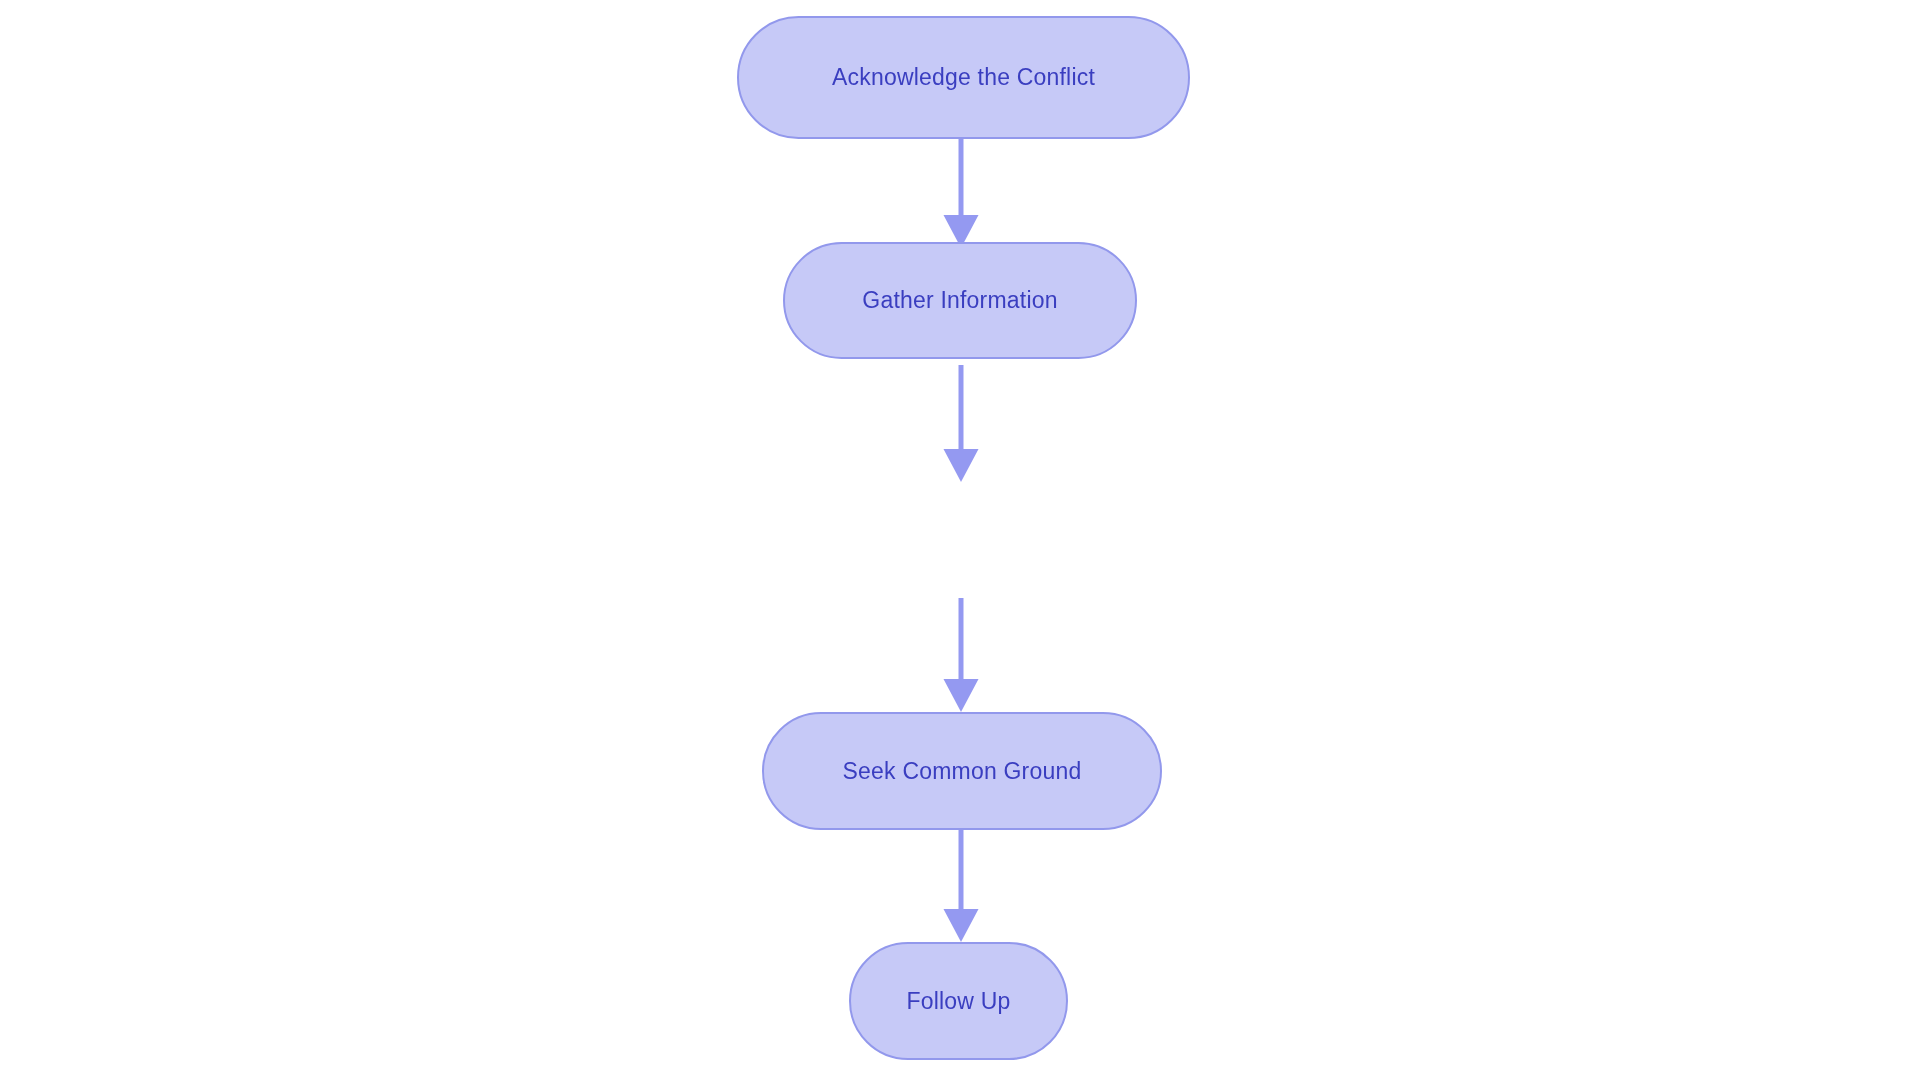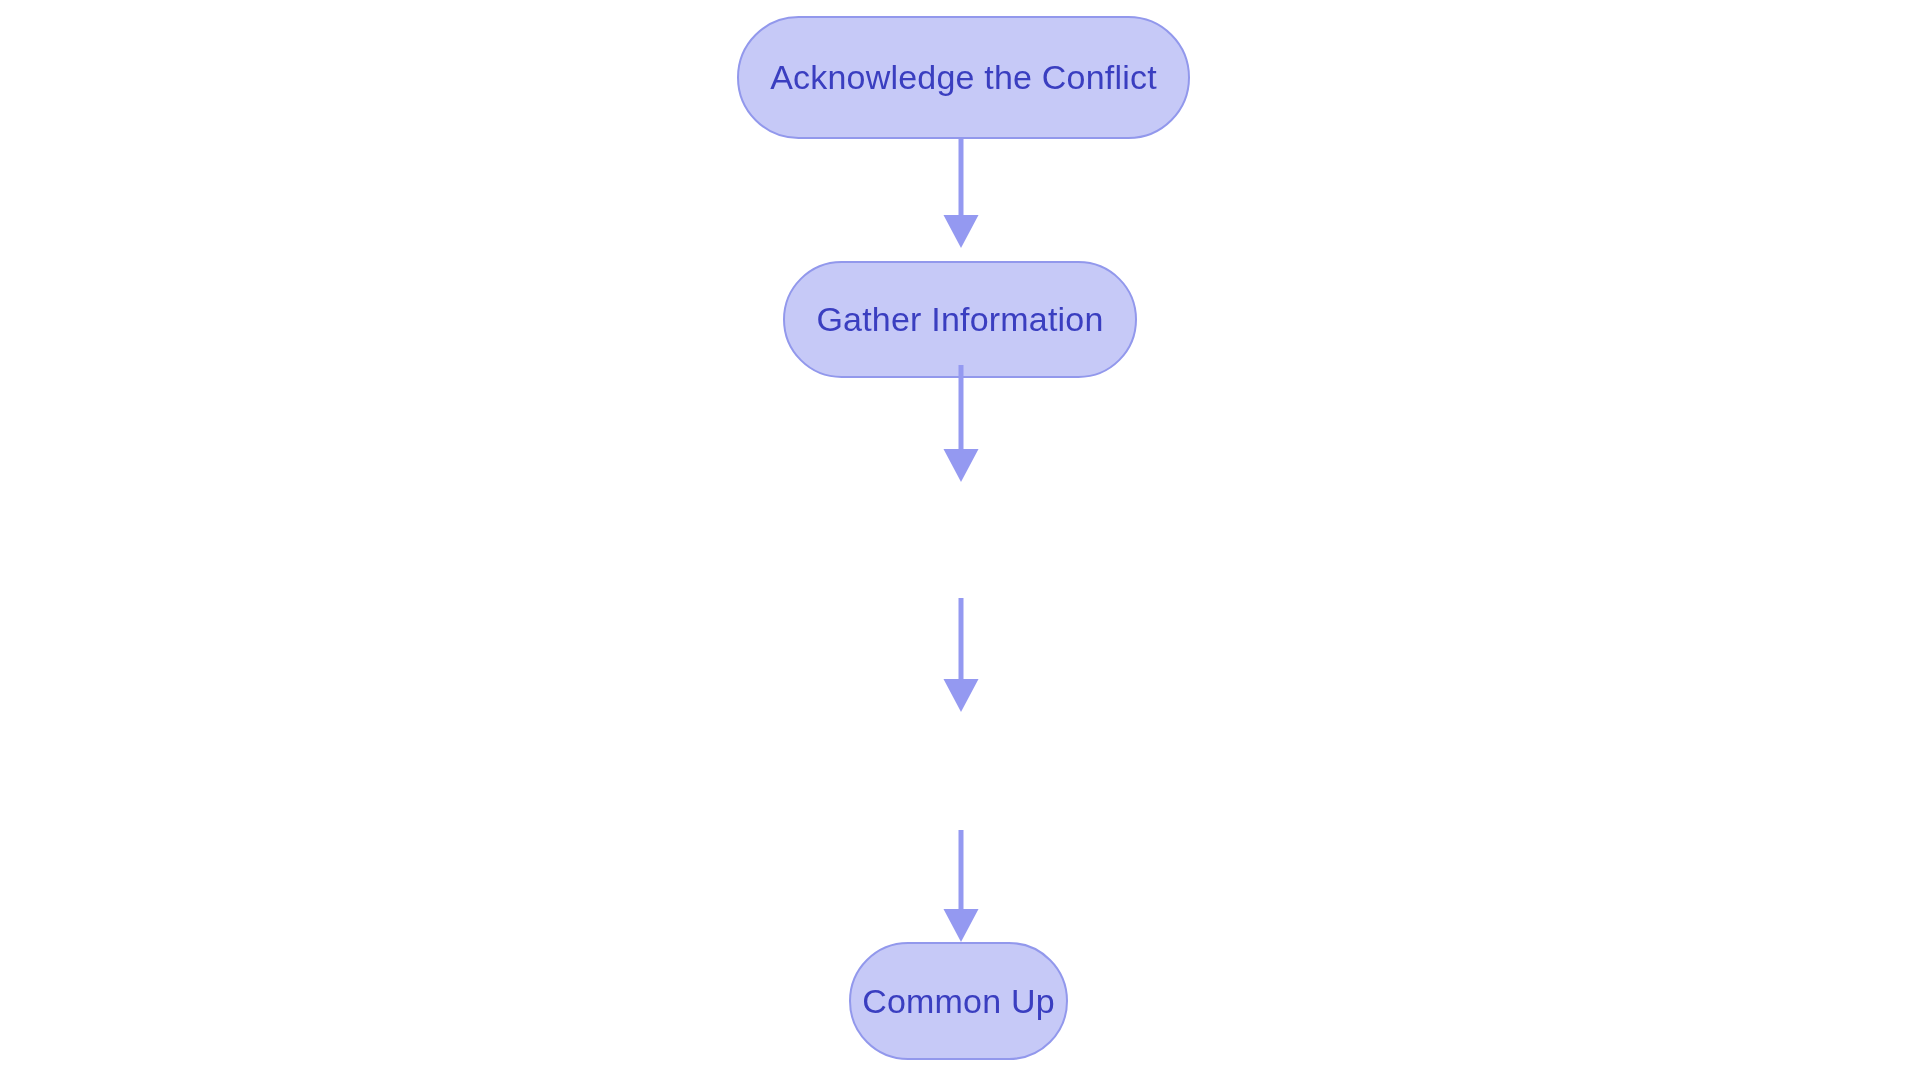--- a/index.html
+++ b/index.html
@@ -23,27 +23,27 @@
   }
   .flow-node {
     position: absolute;
     display: flex;
     align-items: center;
     justify-content: center;
     background: var(--node-fill);
     border: 2px solid var(--node-border);
     border-radius: 62px;
     color: var(--node-text);
-    font-size: 34px;
+    font-size: 23px;
     letter-spacing: 0.2px;
     white-space: nowrap;
     text-align: center;
   }
   .n1 { left: 737px; top: 16px;  width: 453px; height: 123px; }
-  .n2 { left: 783px; top: 261px; width: 354px; height: 117px; }
+  .n2 { left: 783px; top: 242px; width: 354px; height: 117px; }
   .n3 { left: 749px; top: 482px; width: 424px; height: 116px; }
   .n4 { left: 762px; top: 712px; width: 400px; height: 118px; }
   .n5 { left: 849px; top: 942px; width: 219px; height: 118px; }
   .edge { position: absolute; left: 941px; display: block; }
   .e1 { top: 139px; }
   .e2 { top: 365px; }
   .e3 { top: 598px; }
   .e4 { top: 830px; }
   .edge line { stroke: var(--arrow); stroke-width: 5; }
   .edge polygon { fill: var(--arrow); }
@@ -70,23 +70,26 @@
     <line x1="20" y1="0" x2="20" y2="87"></line>
     <polygon points="2.5,84 37.5,84 20,117"></polygon>
   </svg>
 
 
   <svg class="edge e3" width="40" height="114">
     <line x1="20" y1="0" x2="20" y2="84"></line>
     <polygon points="2.5,81 37.5,81 20,114"></polygon>
   </svg>
 
+  <div class="flow-node n4">
+    <span>Seek Common Ground</span>
+  </div>
 
   <svg class="edge e4" width="40" height="112">
     <line x1="20" y1="0" x2="20" y2="82"></line>
     <polygon points="2.5,79 37.5,79 20,112"></polygon>
   </svg>
 
   <div class="flow-node n5">
-    <span>Common Up</span>
+    <span>Follow Up</span>
   </div>
 
 </div>
 
 </body></html>

